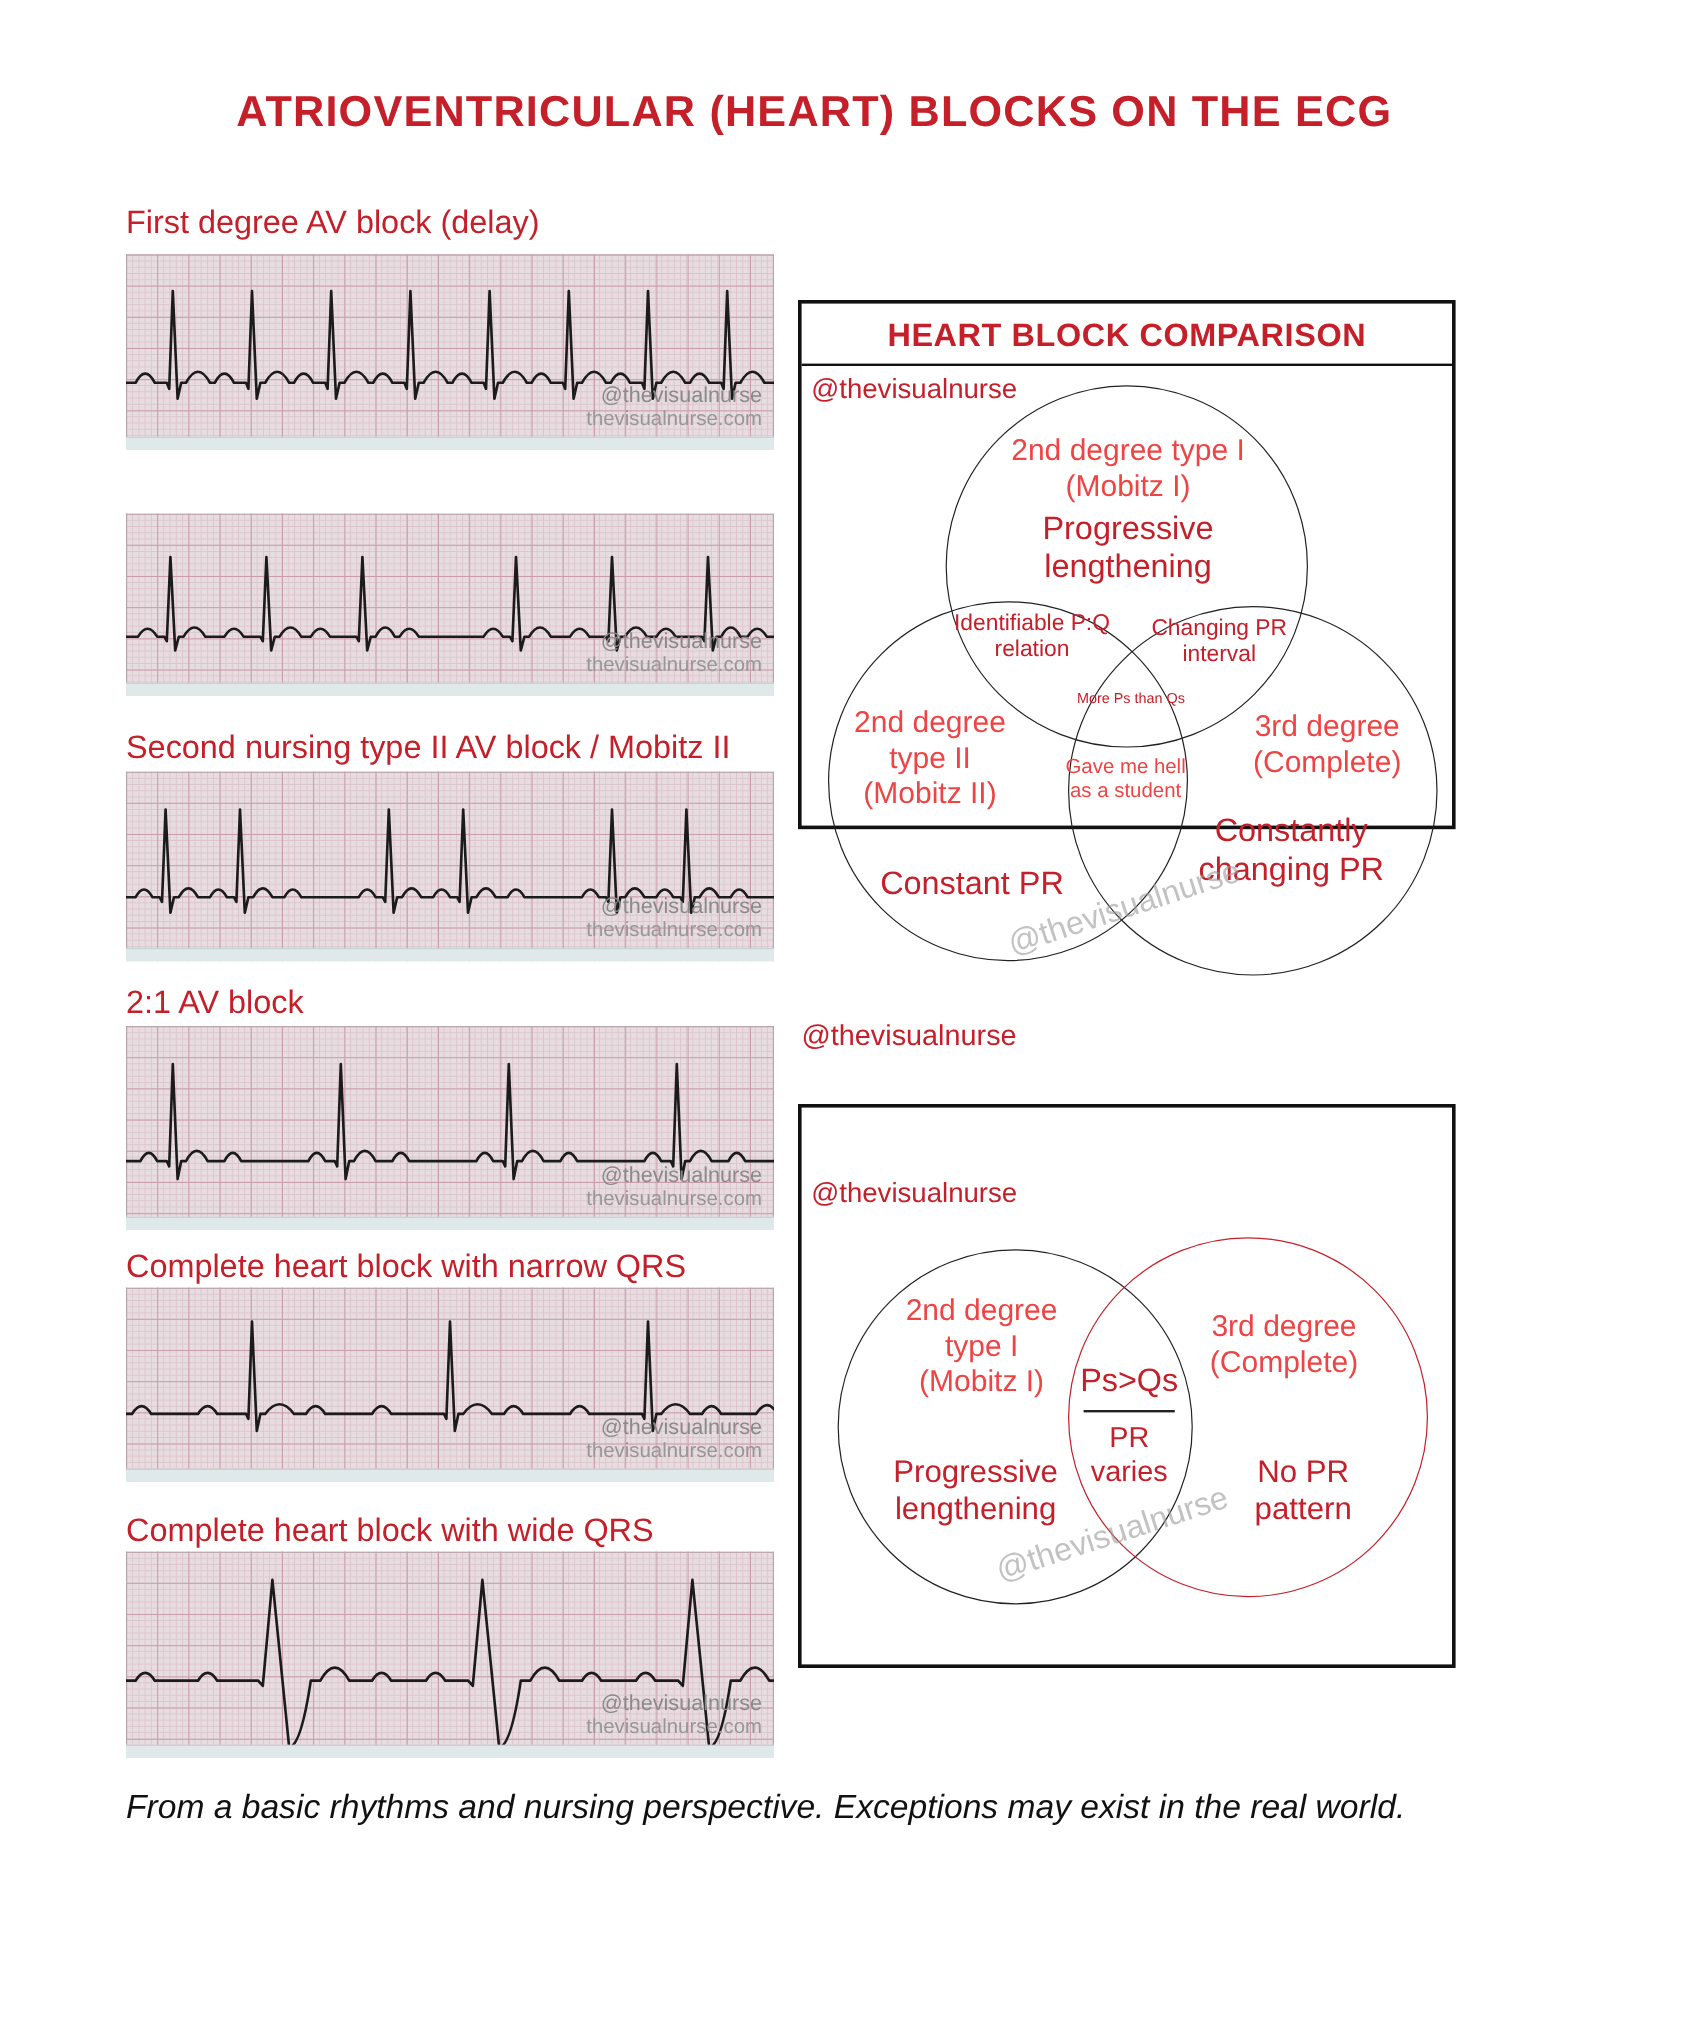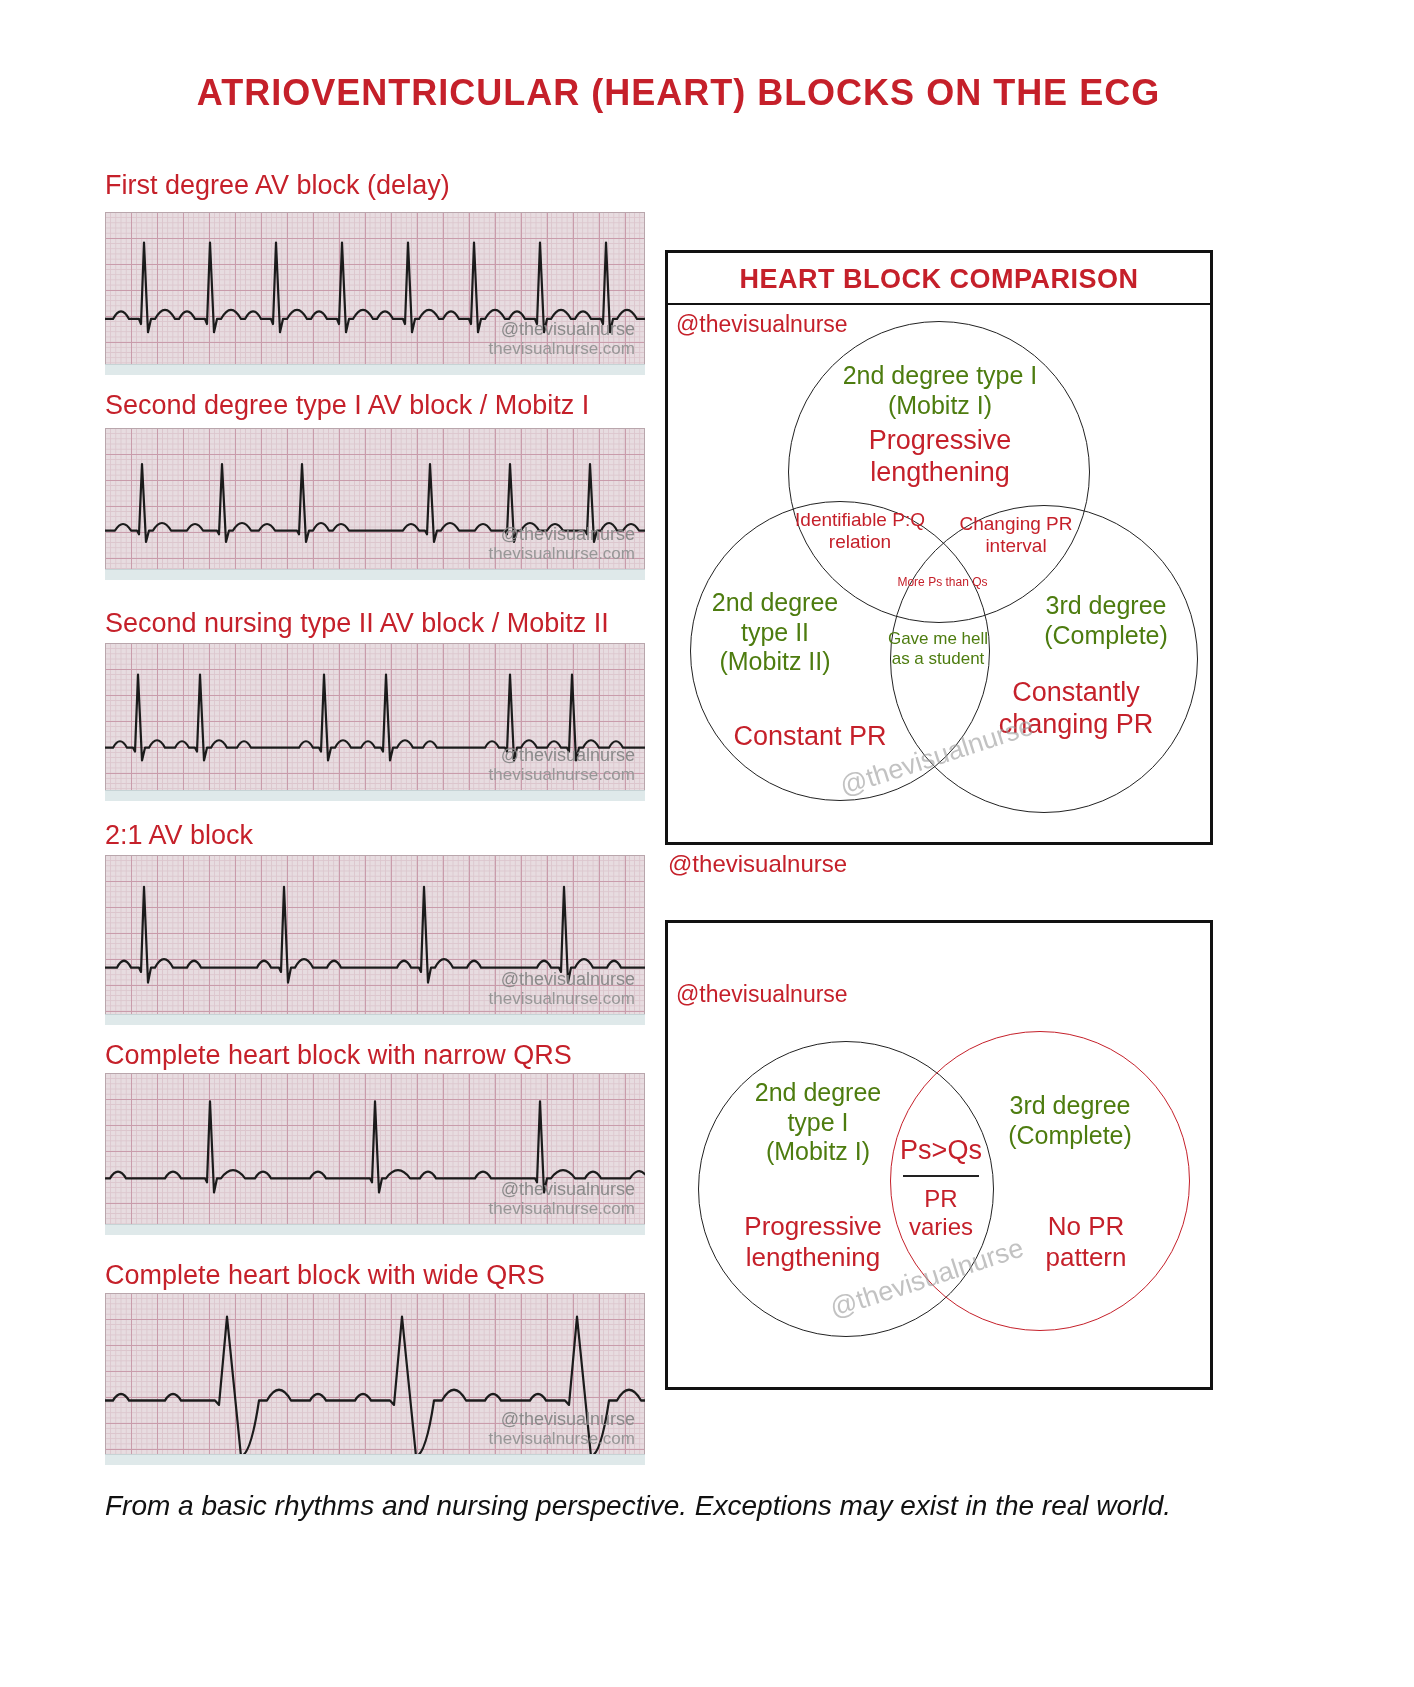--- a/index.html
+++ b/index.html
@@ -50,21 +50,21 @@
   .panel-title{
     height:52px;line-height:52px;text-align:center;
     color:var(--accent);font-size:27px;font-weight:600;
     border-bottom:2px solid #111;letter-spacing:.5px;
   }
   .handle{position:absolute;color:var(--accent);font-size:23px;}
   .handle.inbox{left:8px;top:58px;}
   .circle{position:absolute;border:1.8px solid #222;border-radius:50%;background:transparent;}
   .circle.red{border-color:var(--accent);}
   .vtext{position:absolute;text-align:center;transform:translateX(-50%);line-height:1.18;}
-  .black{color:#4d7c0f;}
+  .black{color:#ef4444;}
   .red{color:var(--accent);}
   .wm-diag{
     position:absolute;color:#9a9a9a;opacity:.6;font-size:27px;
     transform:rotate(-18deg);white-space:nowrap;
   }
   .divider{position:absolute;height:2px;background:#222;}
   .footer{
     position:absolute;left:105px;top:1490px;width:1240px;
     font-size:28px;font-style:italic;color:#111;
   }
@@ -81,21 +81,20 @@
     <svg viewBox="0 0 540 160" preserveAspectRatio="none">
       <path d="M0,105 L8,105 Q16,90 24,105 L34,105 L36,110 L39,30 L43,118 L46,105 L50,105 Q60,87 70,105 L74,105 Q82,90 90,105 L100,105 L102,110 L105,30 L109,118 L112,105 L116,105 Q126,87 136,105 L140,105 Q148,90 156,105 L166,105 L168,110 L171,30 L175,118 L178,105 L182,105 Q192,87 202,105 L206,105 Q214,90 222,105 L232,105 L234,110 L237,30 L241,118 L244,105 L248,105 Q258,87 268,105 L272,105 Q280,90 288,105 L298,105 L300,110 L303,30 L307,118 L310,105 L314,105 Q324,87 334,105 L338,105 Q346,90 354,105 L364,105 L366,110 L369,30 L373,118 L376,105 L380,105 Q390,87 400,105 L404,105 Q412,90 420,105 L430,105 L432,110 L435,30 L439,118 L442,105 L446,105 Q456,87 466,105 L470,105 Q478,90 486,105 L496,105 L498,110 L501,30 L505,118 L508,105 L512,105 Q522,87 532,105 L540,105"></path>
     </svg>
     <div class="wm">
       <span class="l1">@thevisualnurse</span>
       <span class="l2">thevisualnurse.com</span>
     </div>
     <div class="paper-edge"></div>
   </div>
 
-  <div class="strip-label" style="top:390px;">Second degree type I AV block / Mobitz I</div>
   <div class="ecg" style="top:428px;height:152px;">
     <svg viewBox="0 0 540 160" preserveAspectRatio="none">
       <path d="M0,108 L10,108 Q18,94 26,108 L32,108 L34,112 L37,38 L41,120 L44,108 L48,108 Q57,92 66,108 L82,108 Q90,94 98,108 L112,108 L114,112 L117,38 L121,120 L124,108 L128,108 Q137,92 146,108 L154,108 Q162,94 170,108 L192,108 L194,112 L197,38 L201,120 L204,108 L208,108 Q216,92 224,108 L228,108 Q236,94 244,108 L298,108 Q306,94 314,108 L320,108 L322,112 L325,38 L329,120 L332,108 L336,108 Q345,92 354,108 L370,108 Q378,94 386,108 L400,108 L402,112 L405,38 L409,120 L412,108 L416,108 Q425,92 434,108 L442,108 Q450,94 458,108 L480,108 L482,112 L485,38 L489,120 L492,108 L496,108 Q504,92 512,108 L518,108 Q526,94 534,108 L540,108"></path>
     </svg>
     <div class="wm">
       <span class="l1">@thevisualnurse</span>
       <span class="l2">thevisualnurse.com</span>
     </div>
     <div class="paper-edge"></div>
   </div>
@@ -141,21 +140,21 @@
     <svg viewBox="0 0 540 160" preserveAspectRatio="none">
       <path d="M0,100 L8,100 Q16,88 24,100 L60,100 Q68,88 76,100 L110,100 L114,104 L122,22 L136,152 Q146,150 154,100 L162,100 Q174,80 186,100 L205,100 Q213,88 221,100 L250,100 Q258,88 266,100 L285,100 L289,104 L297,22 L311,152 Q321,150 329,100 L337,100 Q349,80 361,100 L380,100 Q388,88 396,100 L425,100 Q433,88 441,100 L460,100 L464,104 L472,22 L486,152 Q496,150 504,100 L512,100 Q524,80 536,100 L540,100"></path>
     </svg>
     <div class="wm">
       <span class="l1">@thevisualnurse</span>
       <span class="l2">thevisualnurse.com</span>
     </div>
     <div class="paper-edge"></div>
   </div>
 
-  <div class="panel" style="top:250px;height:595px;">
+  <div class="panel" style="top:250px;height:441px;">
     <div class="panel-title">HEART BLOCK COMPARISON</div>
     <div class="handle inbox">@thevisualnurse</div>
 
     <div class="circle" style="left:120px;top:68px;width:302px;height:302px;"></div>
     <div class="circle" style="left:22px;top:248px;width:300px;height:300px;"></div>
     <div class="circle" style="left:222px;top:252px;width:308px;height:308px;"></div>
 
     <div class="vtext black" style="left:272px;top:108px;width:220px;font-size:25px;">2nd degree type I (Mobitz I)</div>
     <div class="vtext red" style="left:272px;top:172px;width:175px;font-size:27px;">Progressive lengthening</div>
 

